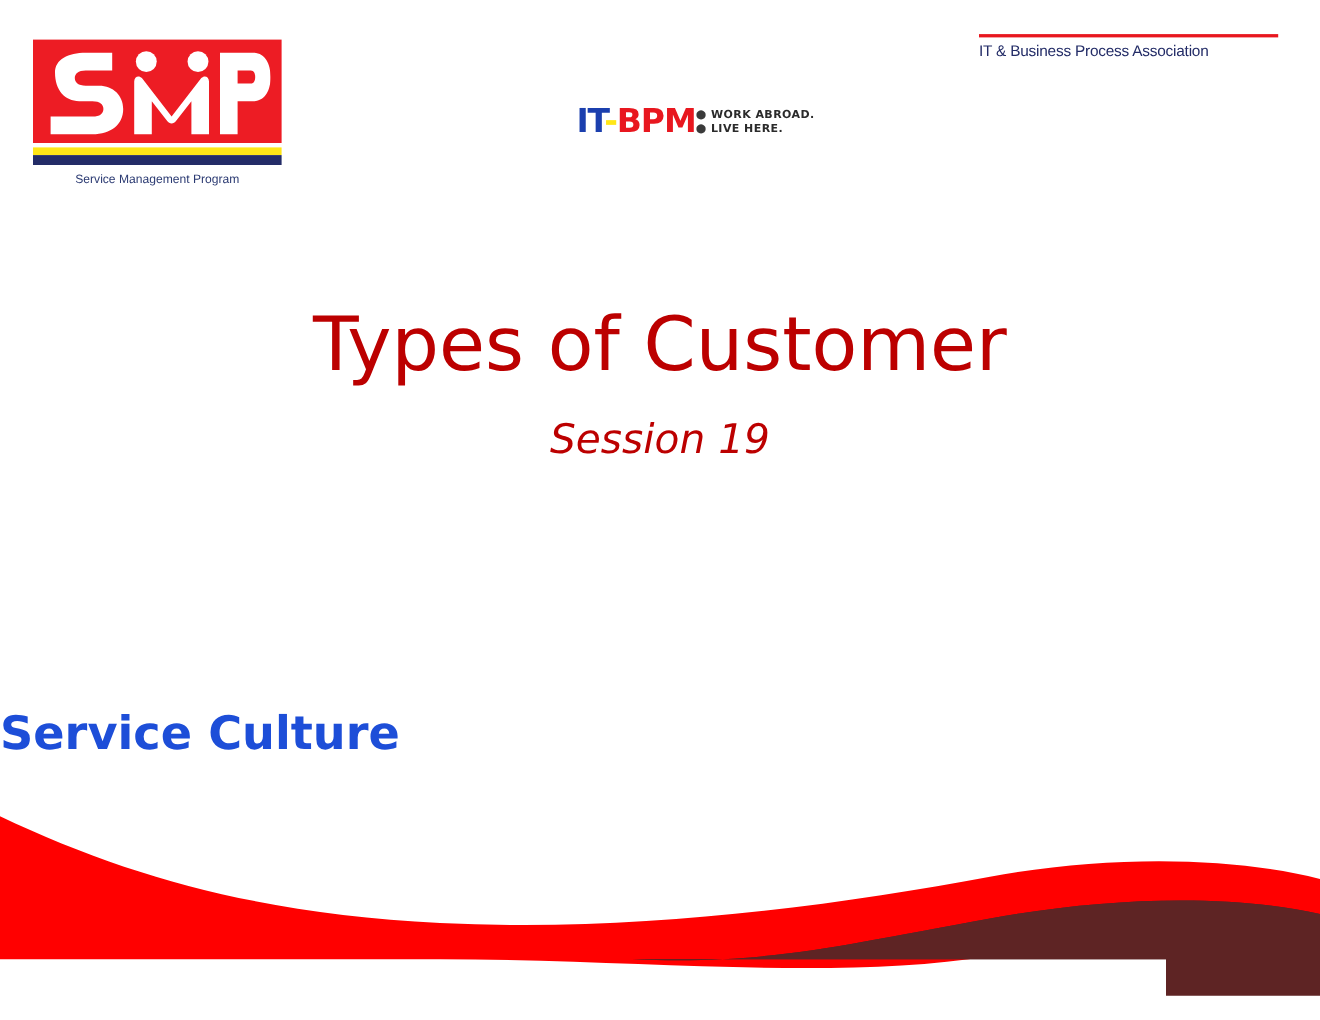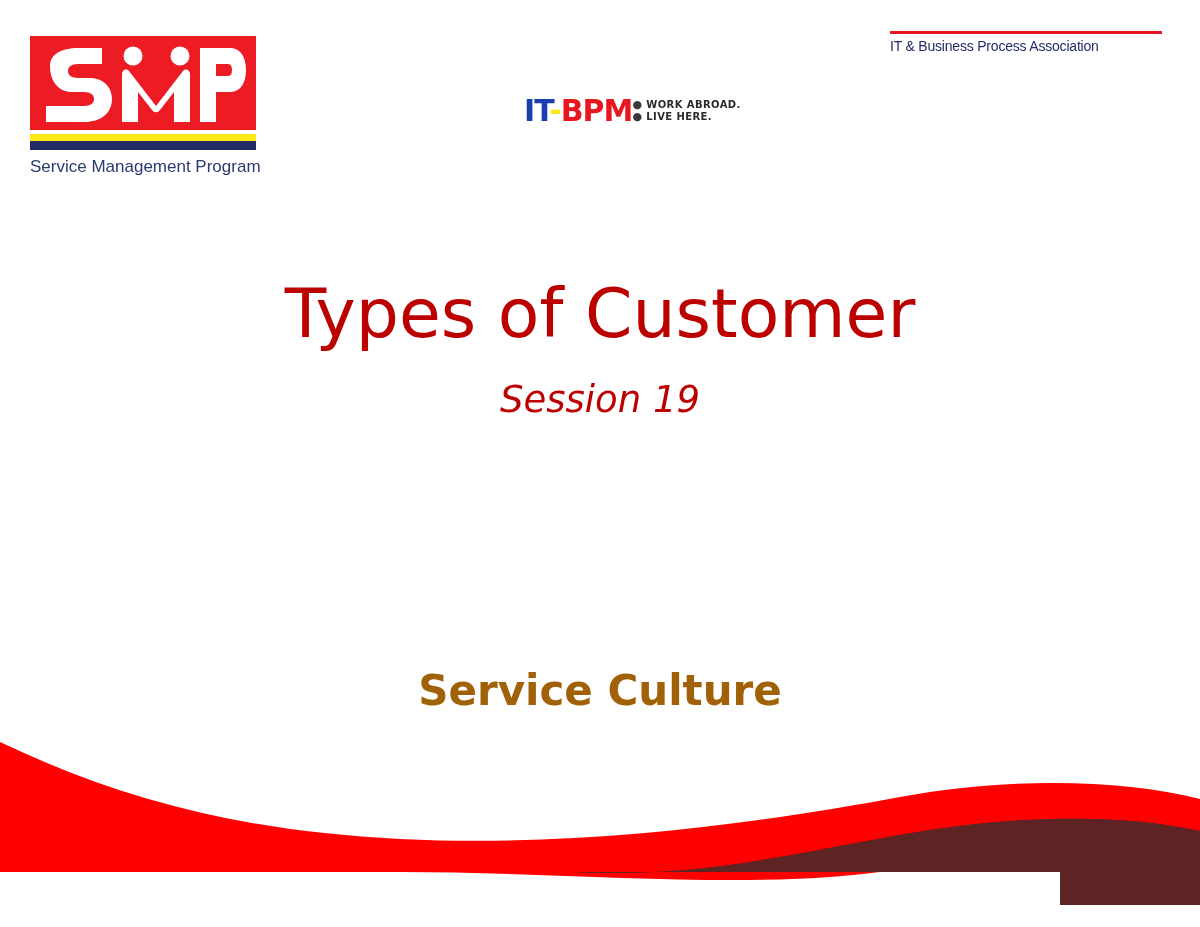--- a/index.html
+++ b/index.html
@@ -24,21 +24,21 @@
   .smp-letters{
     position:absolute;left:0;top:0;width:226px;height:94px;
     display:flex;align-items:flex-end;justify-content:center;
   }
   .smp-letters svg{display:block;}
   .smp-bar-yellow{width:226px;height:7px;background:#FFE617;margin-top:4px;}
   .smp-bar-navy{width:226px;height:9px;background:#232C67;}
   .smp-caption{
     margin-top:7px;width:226px;text-align:center;
     font-family:"Liberation Sans", sans-serif;
-    font-size:17px;color:#2B3A72;letter-spacing:0px;white-space:nowrap;
+    font-size:11px;color:#2B3A72;letter-spacing:0px;white-space:nowrap;
   }
 
   
   .itbpm-logo{
     position:absolute;left:524px;top:96px;
     display:flex;align-items:center;
   }
   .itbpm-word{
     font-family:"DejaVu Sans", sans-serif;
     font-weight:bold;font-size:30px;letter-spacing:-1px;line-height:1;
@@ -89,23 +89,23 @@
     font-family:"DejaVu Sans", sans-serif;
     font-size:68px;line-height:83px;color:#BC0000;
     font-weight:normal;margin:0;padding:0 63px;
   }
   .title-session{
     font-family:"DejaVu Sans", sans-serif;
     font-size:37px;line-height:78px;color:#BC0000;
     font-weight:normal;margin:0;padding-top:6px;font-style:italic;
   }
   .subtitle{
-    position:absolute;left:0;top:641px;width:1200px;text-align:center;
+    position:absolute;left:0;top:641px;width:1200px;text-align:left;
     font-family:"DejaVu Sans", sans-serif;
-    font-weight:bold;font-size:42px;line-height:52px;color:#a16207;margin-top:24px;
+    font-weight:bold;font-size:42px;line-height:52px;color:#1d4ed8;
   }
 
   
   .waves{position:absolute;left:0;bottom:0;width:1200px;height:200px;}
   .waves svg{display:block;width:1200px;height:200px;}
 </style>
 </head>
 <body>
 
 <div class="slide">

